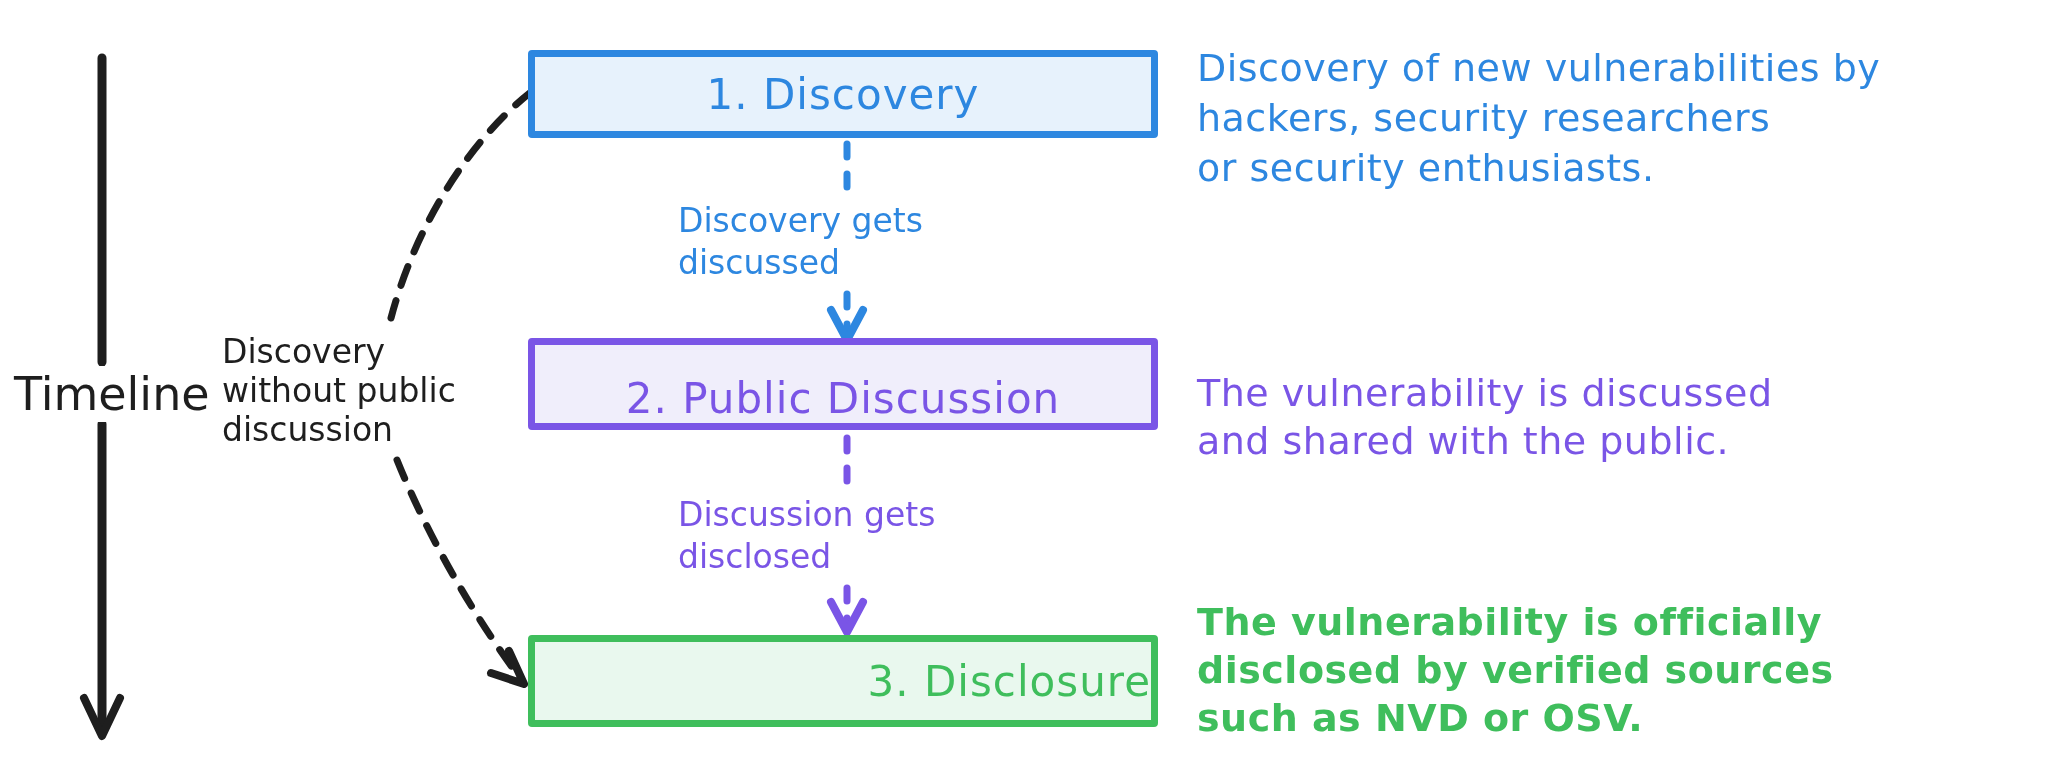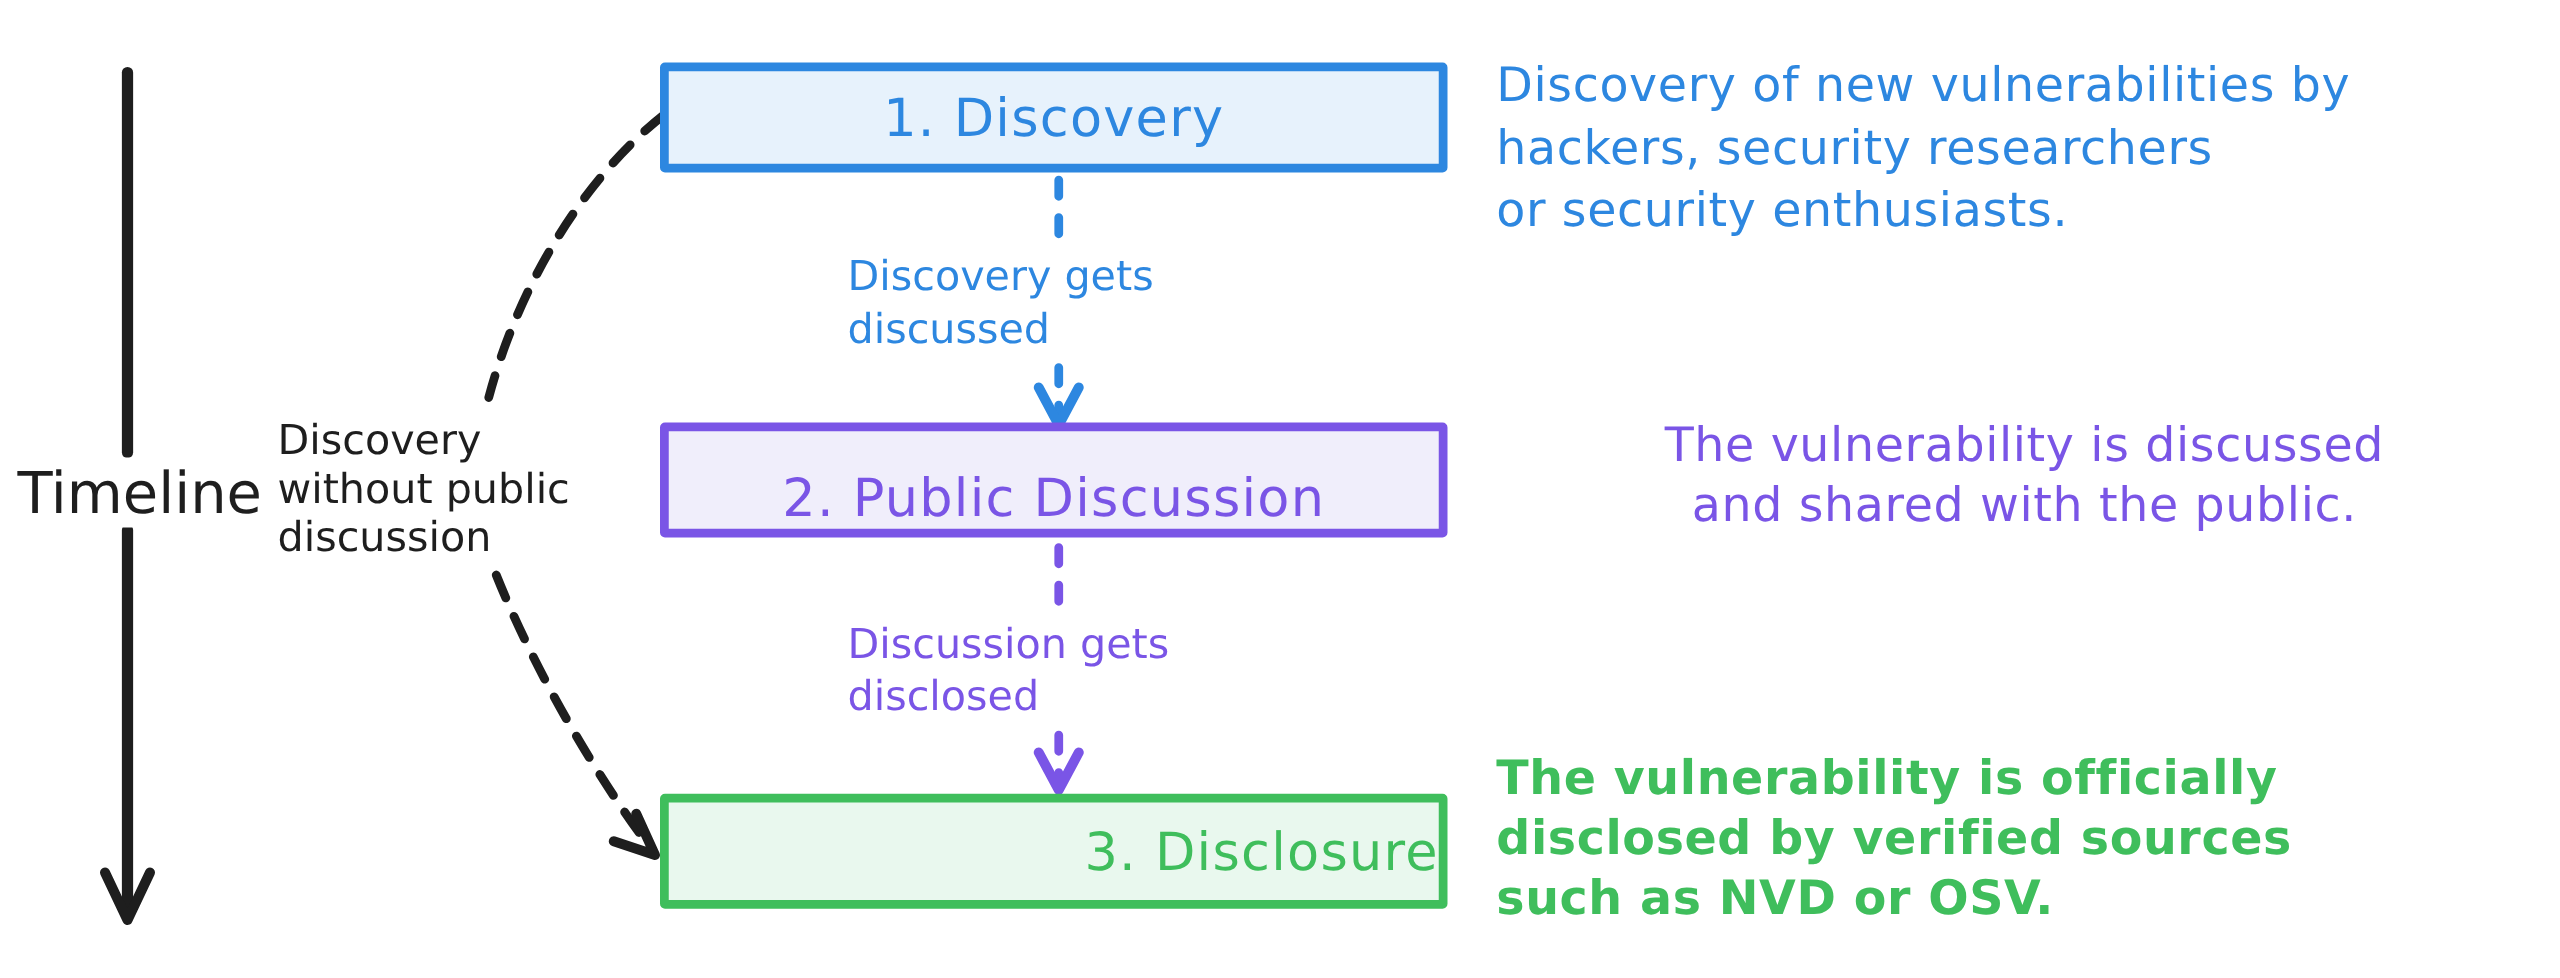--- a/index.html
+++ b/index.html
@@ -91,21 +91,21 @@
   
   .annotation {
     position: absolute;
     left: 1197px;
     width: 845px;
     font-size: 38px;
     line-height: 48px;
     letter-spacing: 0.5px;
   }
   #annotation-discovery  { top: 16px;  color: var(--blue);   line-height: 50px; margin-top: 27px; }
-  #annotation-discussion { top: 332px; color: var(--purple); text-align: center; }
+  #annotation-discussion { top: 369px; color: var(--purple); }
   #annotation-disclosure { top: 598px; color: var(--green); font-weight: bold; }
 </style>
 </head>
 <body>
 
 <div id="canvas">
 
   <svg id="arrows" viewBox="0 0 2048 782" xmlns="http://www.w3.org/2000/svg">
 
     <line class="stroke-ink solid" x1="102" y1="58" x2="102" y2="362"></line>

